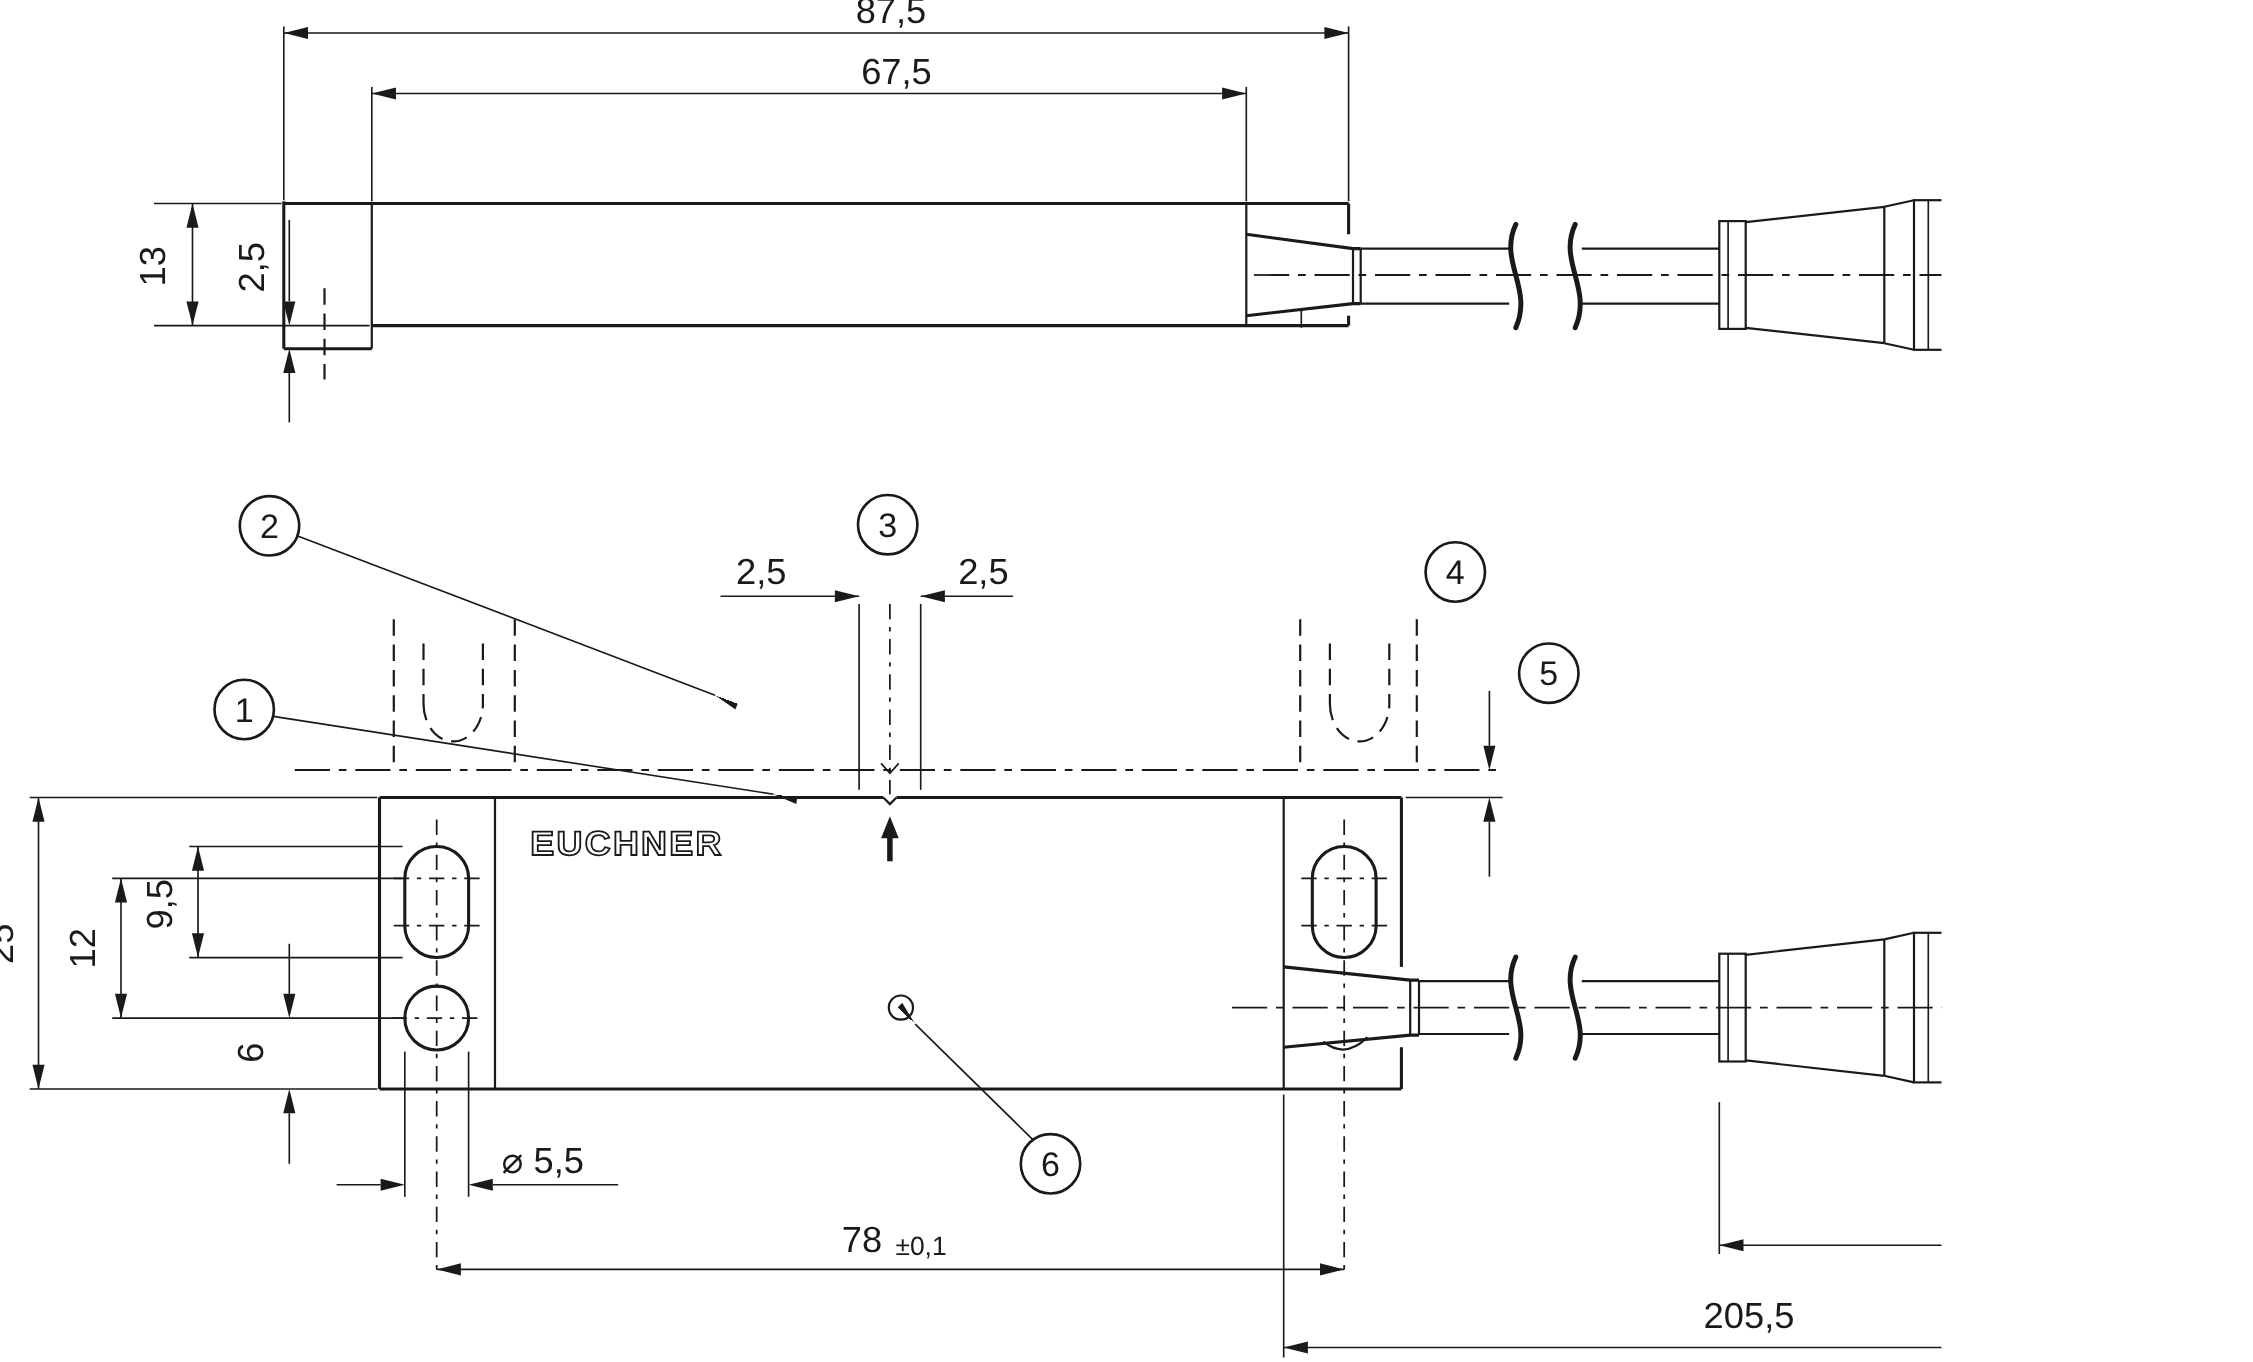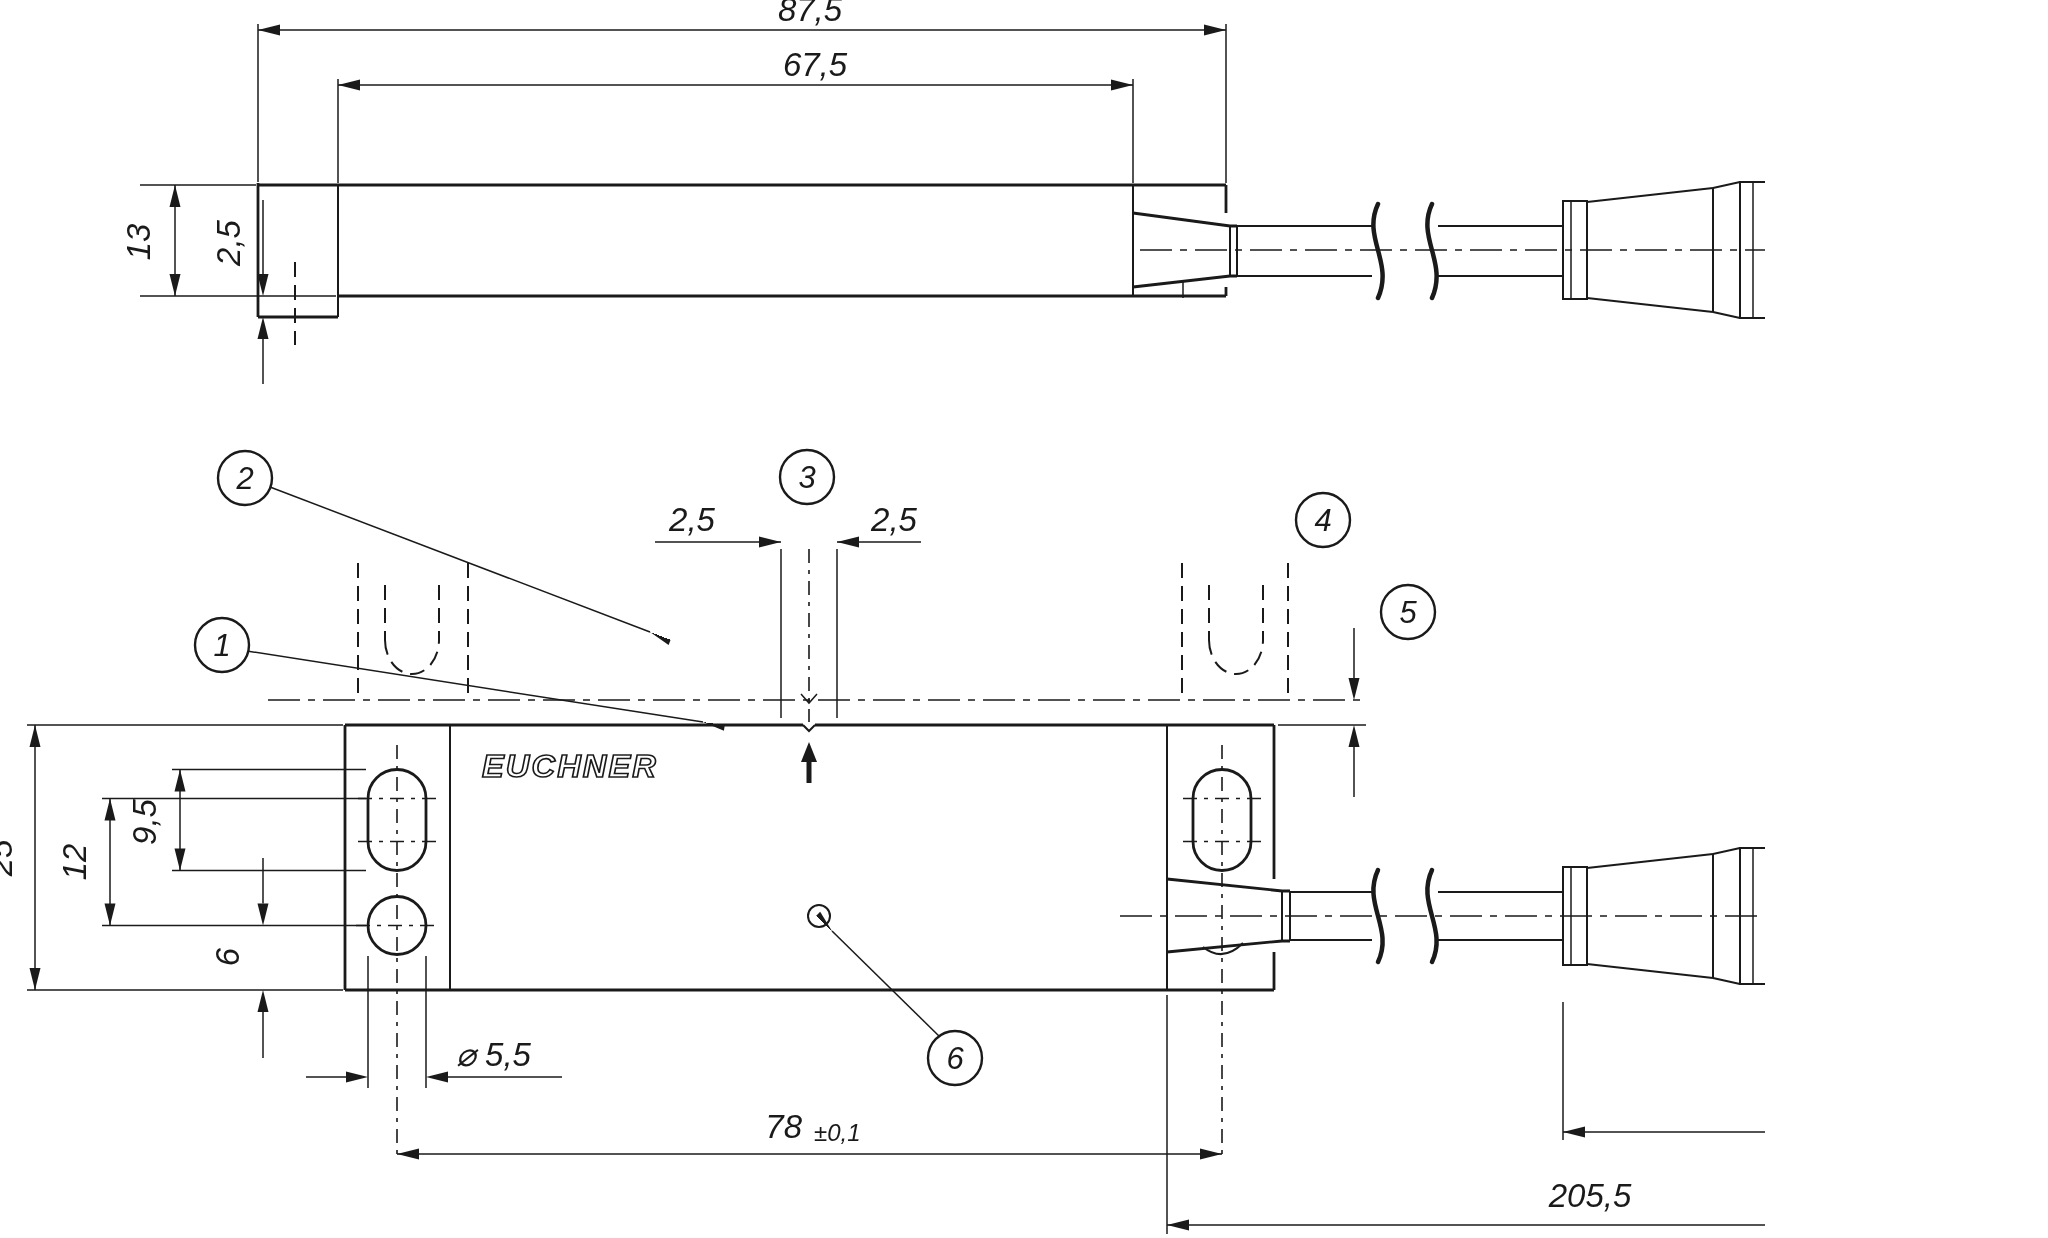--- a/index.html
+++ b/index.html
@@ -1,17 +1,17 @@
 <!DOCTYPE html>
 <html><head>
 <meta charset="utf-8">
 <style>
   html,body{margin:0;padding:0;background:#fff;}
   #stage{position:relative;width:1765px;height:1238px;background:#ffffff;overflow:hidden;
-         font-family:"Liberation Sans", sans-serif;font-style:italic;}
+         font-family:"Liberation Sans", sans-serif;}
   svg{position:absolute;left:0;top:0;}
   .thin{stroke:#1a1a1a;stroke-width:1.5;fill:none;}
   .med{stroke:#1a1a1a;stroke-width:2;fill:none;}
   .thick{stroke:#1a1a1a;stroke-width:2.8;fill:none;}
   .dash{stroke:#1a1a1a;stroke-width:2;fill:none;stroke-dasharray:15 8;}
   .cdash{stroke:#1a1a1a;stroke-width:1.6;fill:none;stroke-dasharray:32 8 7 8;}
   .sdash{stroke:#1a1a1a;stroke-width:1.6;fill:none;stroke-dasharray:14 7 4 7;}
   .brk{stroke:#1a1a1a;stroke-width:4.5;fill:none;stroke-linecap:round;}
   .arr{fill:#1a1a1a;stroke:none;}
   text{fill:#1a1a1a;font-family:"Liberation Sans", sans-serif;font-size:33px;}

